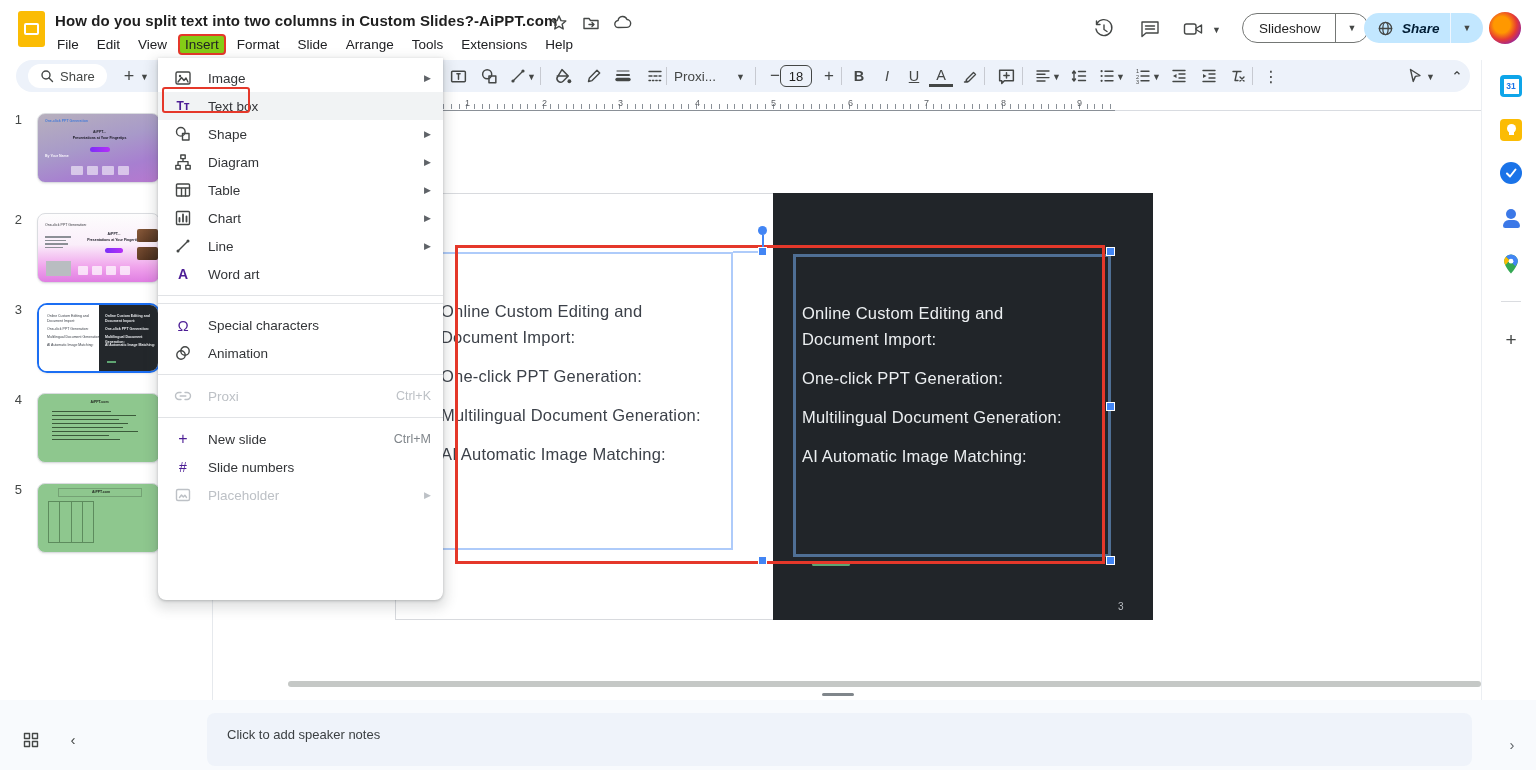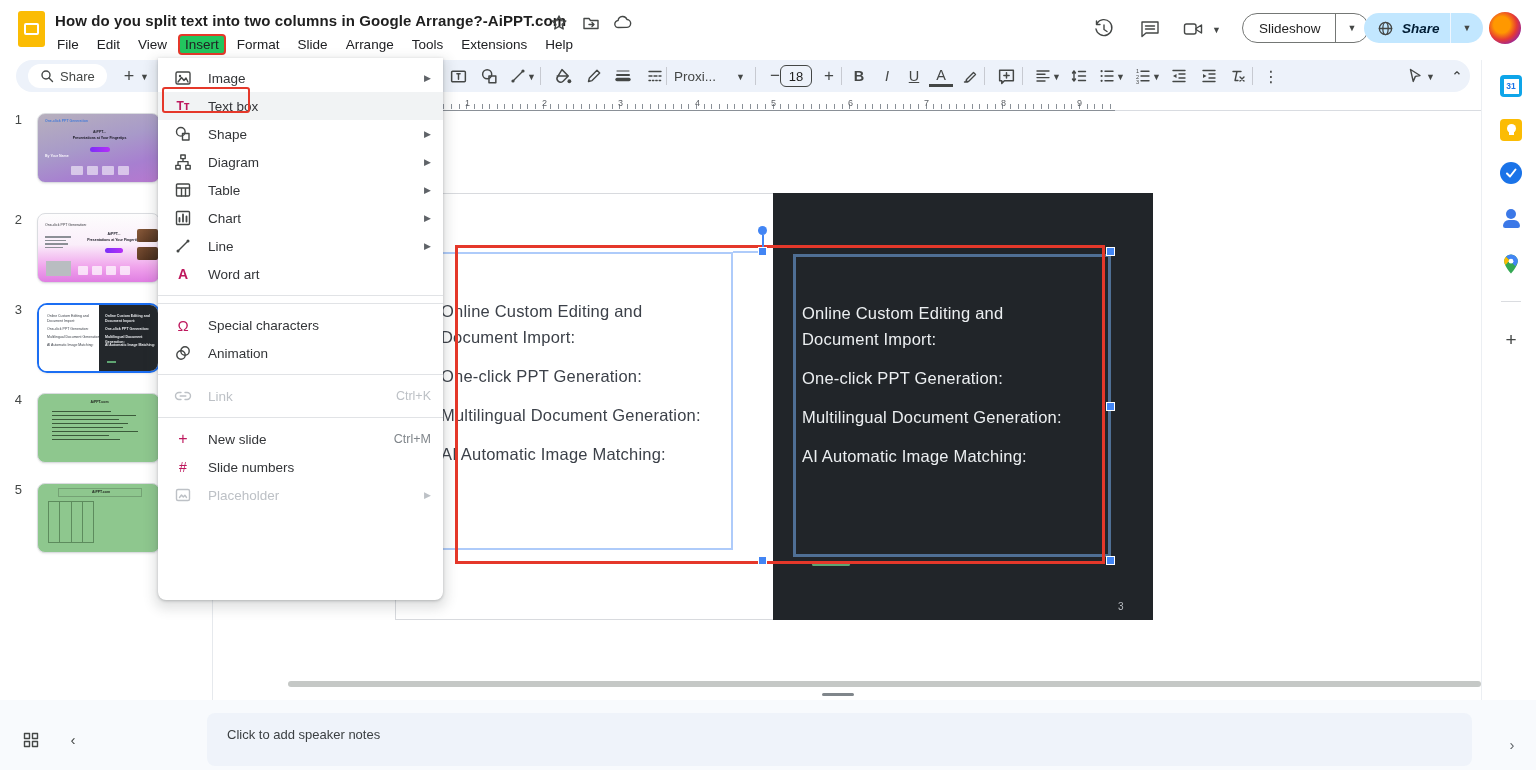--- a/index.html
+++ b/index.html
@@ -11,21 +11,21 @@
   svg .f { fill:#444746; stroke:none; }
   .ic { display:inline-flex; align-items:center; justify-content:center; color:#444746; }
 
   
   #logo { left:18px; top:11px; width:27px; height:36px; background:#fbbc04; border-radius:3px; }
   #logo span { position:absolute; left:6px; top:12px; width:15px; height:12px; border:2.5px solid #fff; border-radius:2px; }
   #doc-title { left:55px; top:12px; font-size:15px; font-weight:700; color:#1f1f1f; letter-spacing:.1px; }
   .title-ic { top:13px; width:20px; height:20px; }
   #menubar { left:55px; top:33px; display:flex; gap:14px; font-size:13.5px; color:#202124; align-items:center; height:22px; }
   #menubar span { padding:0 2px; cursor:default; }
-  #menubar .active { border:2px solid #e5382a; border-radius:4px; padding:1px 5px; margin:-3px -5px; background:#22c55e; }
+  #menubar .active { border:2px solid #e5382a; border-radius:4px; padding:1px 5px; margin:-3px -5px; background:#84cc16; }
   .hdr-right-ic { top:17px; width:24px; height:24px; }
   #btn-slideshow { left:1242px; top:13px; height:30px; border:1px solid #747775; border-radius:15px; background:#fff; display:flex; align-items:center; }
   #btn-slideshow .lbl { padding:0 14px 0 16px; font-size:13.5px; color:#1f1f1f; }
   #btn-slideshow .sep { width:1px; height:29px; background:#747775; }
   #btn-slideshow .car { padding:0 12px; font-size:9px; color:#444746; }
   #btn-share { left:1364px; top:13px; height:30px; border-radius:15px; background:#c2e7ff; display:flex; align-items:center; color:#001d35;font-style:italic; }
   #btn-share .lbl { font-size:13.5px; font-weight:600; padding:0 10px 0 8px; }
   #btn-share .sep { width:1px; height:30px; background:#eff6ff; }
   #btn-share .car { padding:0 12px; font-size:9px; }
   #avatar { left:1489px; top:12px; width:32px; height:32px; border-radius:50%;
@@ -39,21 +39,21 @@
   #menus-pill { left:28px; top:64px; height:24px; background:#fff; border-radius:13px; display:flex; align-items:center; padding:0 12px; gap:6px; }
   #menus-pill span { font-size:13px; color:#444746; }
   #font-name { left:674px; top:64px; height:24px; display:flex; align-items:center; font-size:13.5px; color:#444746; width:58px; }
   #font-size-box { left:780px; top:65px; width:32px; height:22px; border:1.5px solid #444746; border-radius:6px;
     display:flex; align-items:center; justify-content:center; font-size:13px; color:#1f1f1f; }
   .lt { font-size:14.5px; font-weight:700; color:#444746; width:24px; }
   
   #insert-menu { left:158px; top:58px; width:285px; height:542px; background:#fff; z-index:50;
     border-radius:0 0 8px 8px; box-shadow:0 1px 3px rgba(60,64,67,.3), 0 5px 12px 4px rgba(60,64,67,.15); padding-top:6px; }
   .mi { height:28px; display:flex; align-items:center; padding:0 12px 0 16px; font-size:13.5px; color:#333538; position:relative; }
-  .mi .mic { width:18px; height:18px; margin-right:16px; display:flex; align-items:center; justify-content:center; font-size:14px; color:#be185d; }
+  .mi .mic { width:18px; height:18px; margin-right:16px; display:flex; align-items:center; justify-content:center; font-size:14px; color:#4c1d95; }
   .mi .ml { flex:1; }
   .mi .ms { font-size:12.5px; color:#80868b; }
   .mi .ma { font-size:9px; color:#5f6368; margin-left:8px; }
   .mi.dis, .mi.dis .mic, .mi.dis .ms, .mi.dis .ma { color:#bdc1c6; }
   .mi.dis svg * { stroke:#bdc1c6; }
   .mi.hov { background:#f1f3f4; }
   .mdiv { height:1px; background:#e1e3e6; margin:7px 0; }
   #textbox-redbox { left:162px; top:87px; width:88px; height:26px; border:2px solid #e5382a; border-radius:3px; z-index:55; }
 
   
@@ -99,21 +99,21 @@
   #side-sep { left:1481px; top:60px; width:1px; height:640px; background:#eceff3; }
   .side-ic { left:1500px; width:22px; height:22px; }
 </style>
 </head>
 <body>
 
 <div>
   <div class="abs" id="logo">
       <span></span>
     </div>
-  <div class="abs" id="doc-title">How do you split text into two columns in Google Arrange?-AiPPT.com</div>
+  <div class="abs" id="doc-title">How do you split text into two columns in Custom Slides?-AiPPT.com</div>
   <div class="abs ic title-ic" style="left:549px">
     <svg width="18" height="18" viewBox="0 0 18 18">
         <path d="M9 2l2 4.6 4.8.4-3.7 3.2 1.1 4.8L9 12.4 4.8 15l1.1-4.8L2.2 7l4.8-.4z"></path>
       </svg>
   </div>
   <div class="abs ic title-ic" style="left:581px">
     <svg width="18" height="18" viewBox="0 0 18 18">
         <path d="M2 4.5h5l1.5 2H16v8H2zM7 10.5h5M10 8.5l2 2-2 2"></path>
       </svg>
   </div>
@@ -548,21 +548,21 @@
       </span>
     <span class="ml">Animation</span>
   </div>
   <div class="mdiv"></div>
   <div class="mi dis">
     <span class="mic">
         <svg width="18" height="18" viewBox="0 0 18 18">
           <path d="M7 5.5H5a3.5 3.5 0 0 0 0 7h2M11 5.5h2a3.5 3.5 0 0 1 0 7h-2M6.2 9h5.6"></path>
         </svg>
       </span>
-    <span class="ml">Link</span>
+    <span class="ml">Proxi</span>
     <span class="ms">Ctrl+K</span>
   </div>
   <div class="mdiv"></div>
   <div class="mi">
     <span class="mic" style="font-size:16px">+</span>
     <span class="ml">New slide</span>
     <span class="ms">Ctrl+M</span>
   </div>
   <div class="mi">
     <span class="mic" style="font-size:14px">#</span>

